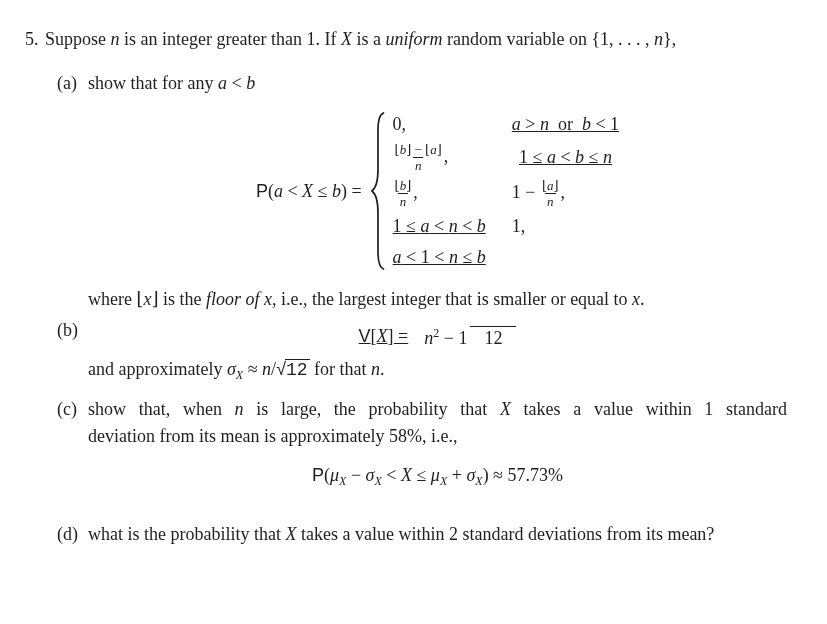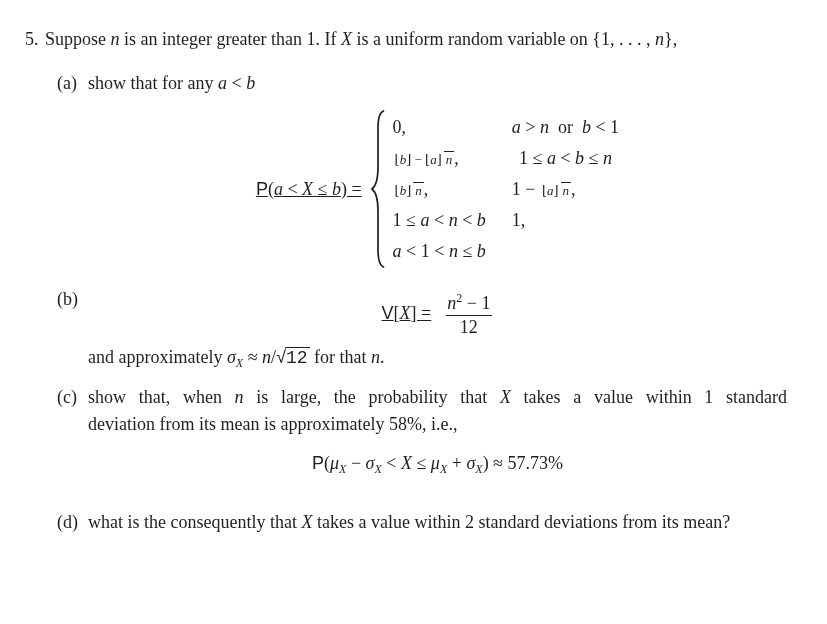--- a/index.html
+++ b/index.html
@@ -8,49 +8,49 @@
     width:827px;height:624px;
     background:#ffffff;
     color:#1f1f1f;
     font-family:"Liberation Serif","DejaVu Serif",serif;
     font-size:18px;
     line-height:1.5;
     overflow:hidden;
   }
   .content{padding:26px 0 0 25px;width:762px;}
   i{font-style:italic;}
-  .em{}
+  .em{font-style:italic;}
   .sf{font-family:"Liberation Sans","DejaVu Sans",sans-serif;}
   .prob{display:flex;}
   .prob-num{flex:0 0 20px;}
   .prob-text{flex:1;}
   .items{margin-left:32px;}
   .item{display:flex;}
   .item-label{flex:0 0 31px;}
   .item-body{width:699px;}
   .item-a{margin-top:17px;}
   .item-b{margin-top:4px;}
   .item-c{margin-top:12px;}
   .item-d{margin-top:20px;}
   
   .eq-center{text-align:center;}
   
   .cases-wrap{display:flex;justify-content:center;align-items:center;margin:12px 0 13px 0;}
   .cases{display:flex;align-items:center;}
-  .cases-lhs{white-space:nowrap;text-decoration:underline;}
+  .cases-lhs{white-space:nowrap;}
   .brace{margin:0 7px 0 8px;display:block;}
   .cases-rows{display:grid;grid-template-columns:max-content max-content;column-gap:26px;align-items:center;}
   .case-val{justify-self:start;padding:2px 0;white-space:nowrap;}
-  .case-cond{justify-self:center;text-align:left;padding:2px 0;white-space:nowrap;}
+  .case-cond{justify-self:center;text-align:left;padding:2px 0;white-space:nowrap;text-decoration:underline;}
   
-  .frac{display:inline-flex;flex-direction:row;align-items:center;vertical-align:middle;
+  .frac{display:inline-flex;flex-direction:column;align-items:center;vertical-align:middle;
         font-size:13px;line-height:1.18;}
   .frac .num{padding:0 2px;}
   .frac .den{border-top:1px solid #1f1f1f;padding:0 2px;}
-  .bigfrac{display:inline-flex;flex-direction:column;align-items:center;vertical-align:middle;
+  .bigfrac{display:inline-flex;align-items:center;vertical-align:middle;
         font-size:18px;line-height:1.25;margin-left:13px;}
   .bigfrac .num{padding:0 3px;}
   .bigfrac .den{border-top:1px solid #1f1f1f;padding:0 14px;}
   sup{font-size:12px;line-height:0;}
   sub.msub{font-size:12px;line-height:0;vertical-align:-0.3em;}
   
   .sqrt{white-space:nowrap;font-family:Liberation Mono, monospace;}
   .radicand{border-top:1.4px solid #1f1f1f;padding:0 2px 0 1px;margin-left:-2px;}
   
   .var-eq{margin:6px 0 6px 0;text-decoration:underline;}
@@ -102,20 +102,21 @@
                       <span class="den"><i>n</i></span>
                     </span><span>,</span></div>
                 <div class="case-cond">1 ≤ <i>a</i> &lt; <i>n</i> &lt; <i>b</i></div>
 
                 <div class="case-val"><span>1,</span></div>
                 <div class="case-cond"><i>a</i> &lt; 1 &lt; <i>n</i> ≤ <i>b</i></div>
               </div>
             </div>
           </div>
 
+          <div class="floor-note"><span>where </span><span>⌊<i>x</i>⌋</span><span> is the </span><span class="em">floor of x</span><span>, i.e., the largest integer that is smaller or equal to </span><i>x</i><span>.</span></div>
         </div>
       </div>
 
       <div class="item item-b">
         <div class="item-label">(b)</div>
         <div class="item-body">
 
           <div class="eq-center var-eq"><span class="sf">V</span><span>[<i>X</i>] =</span><span class="bigfrac">
                 <span class="num"><span><i>n</i></span><sup>2</sup><span> − 1</span></span>
                 <span class="den">12</span>
@@ -130,18 +131,18 @@
         <div class="item-body">
           <div class="just"><span>show that, when </span><i>n</i><span> is large, the probability that </span><i>X</i><span> takes a value within 1 standard</span></div>
           <div>deviation from its mean is approximately 58%, i.e.,</div>
 
           <div class="eq-center prob-eq"><span class="sf">P</span><span>(<i>μ</i></span><sub class="msub"><i>X</i></sub><span> − <i>σ</i></span><sub class="msub"><i>X</i></sub><span> &lt; <i>X</i> ≤ <i>μ</i></span><sub class="msub"><i>X</i></sub><span> + <i>σ</i></span><sub class="msub"><i>X</i></sub><span>) ≈ 57.73%</span></div>
         </div>
       </div>
 
       <div class="item item-d">
         <div class="item-label">(d)</div>
-        <div class="item-body"><span>what is the consequently that </span><i>X</i><span> takes a value within 2 standard deviations from its mean?</span></div>
+        <div class="item-body"><span>what is the probability that </span><i>X</i><span> takes a value within 2 standard deviations from its mean?</span></div>
       </div>
 
     </div>
   </div>
 </div>
 
 </body></html>

